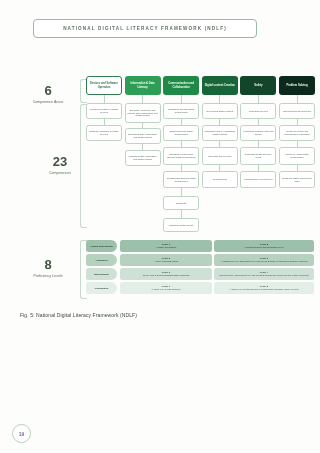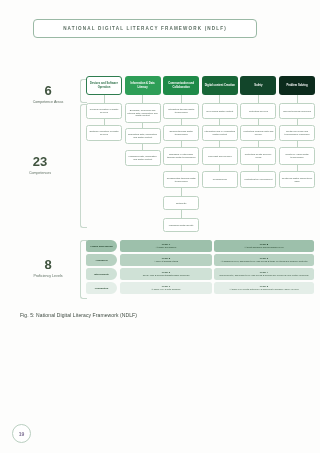--- a/index.html
+++ b/index.html
@@ -22,21 +22,21 @@
     font-size:4.6px;letter-spacing:1.15px;color:#5d6f63;font-weight:600;
     white-space:nowrap;
   }
 
   
   .side-label{position:absolute;text-align:center;width:60px;color:#3f5347;}
   .side-label .num{font-size:13px;font-weight:600;line-height:14px;color:#40543f;}
   .side-label .cap{font-size:3.6px;line-height:4.4px;margin-top:1.5px;color:#5c6d60;}
 
   #lbl-areas{left:18px;top:84px;}
-  #lbl-comp{left:10px;top:155px;}
+  #lbl-comp{left:30px;top:155px;}
   #lbl-prof{left:18px;top:258px;}
 
   
   .bracket{position:absolute;border:1px solid #c7d8cc;border-right:none;border-radius:3px 0 0 3px;}
   #brk1{left:80px;top:79px;width:6px;height:22px;}
   #brk2{left:80px;top:104px;width:6px;height:122px;}
   #brk3{left:80px;top:240px;width:6px;height:57px;}
 
   
   .canvas{position:absolute;left:86px;top:76px;width:228px;height:225px;}

